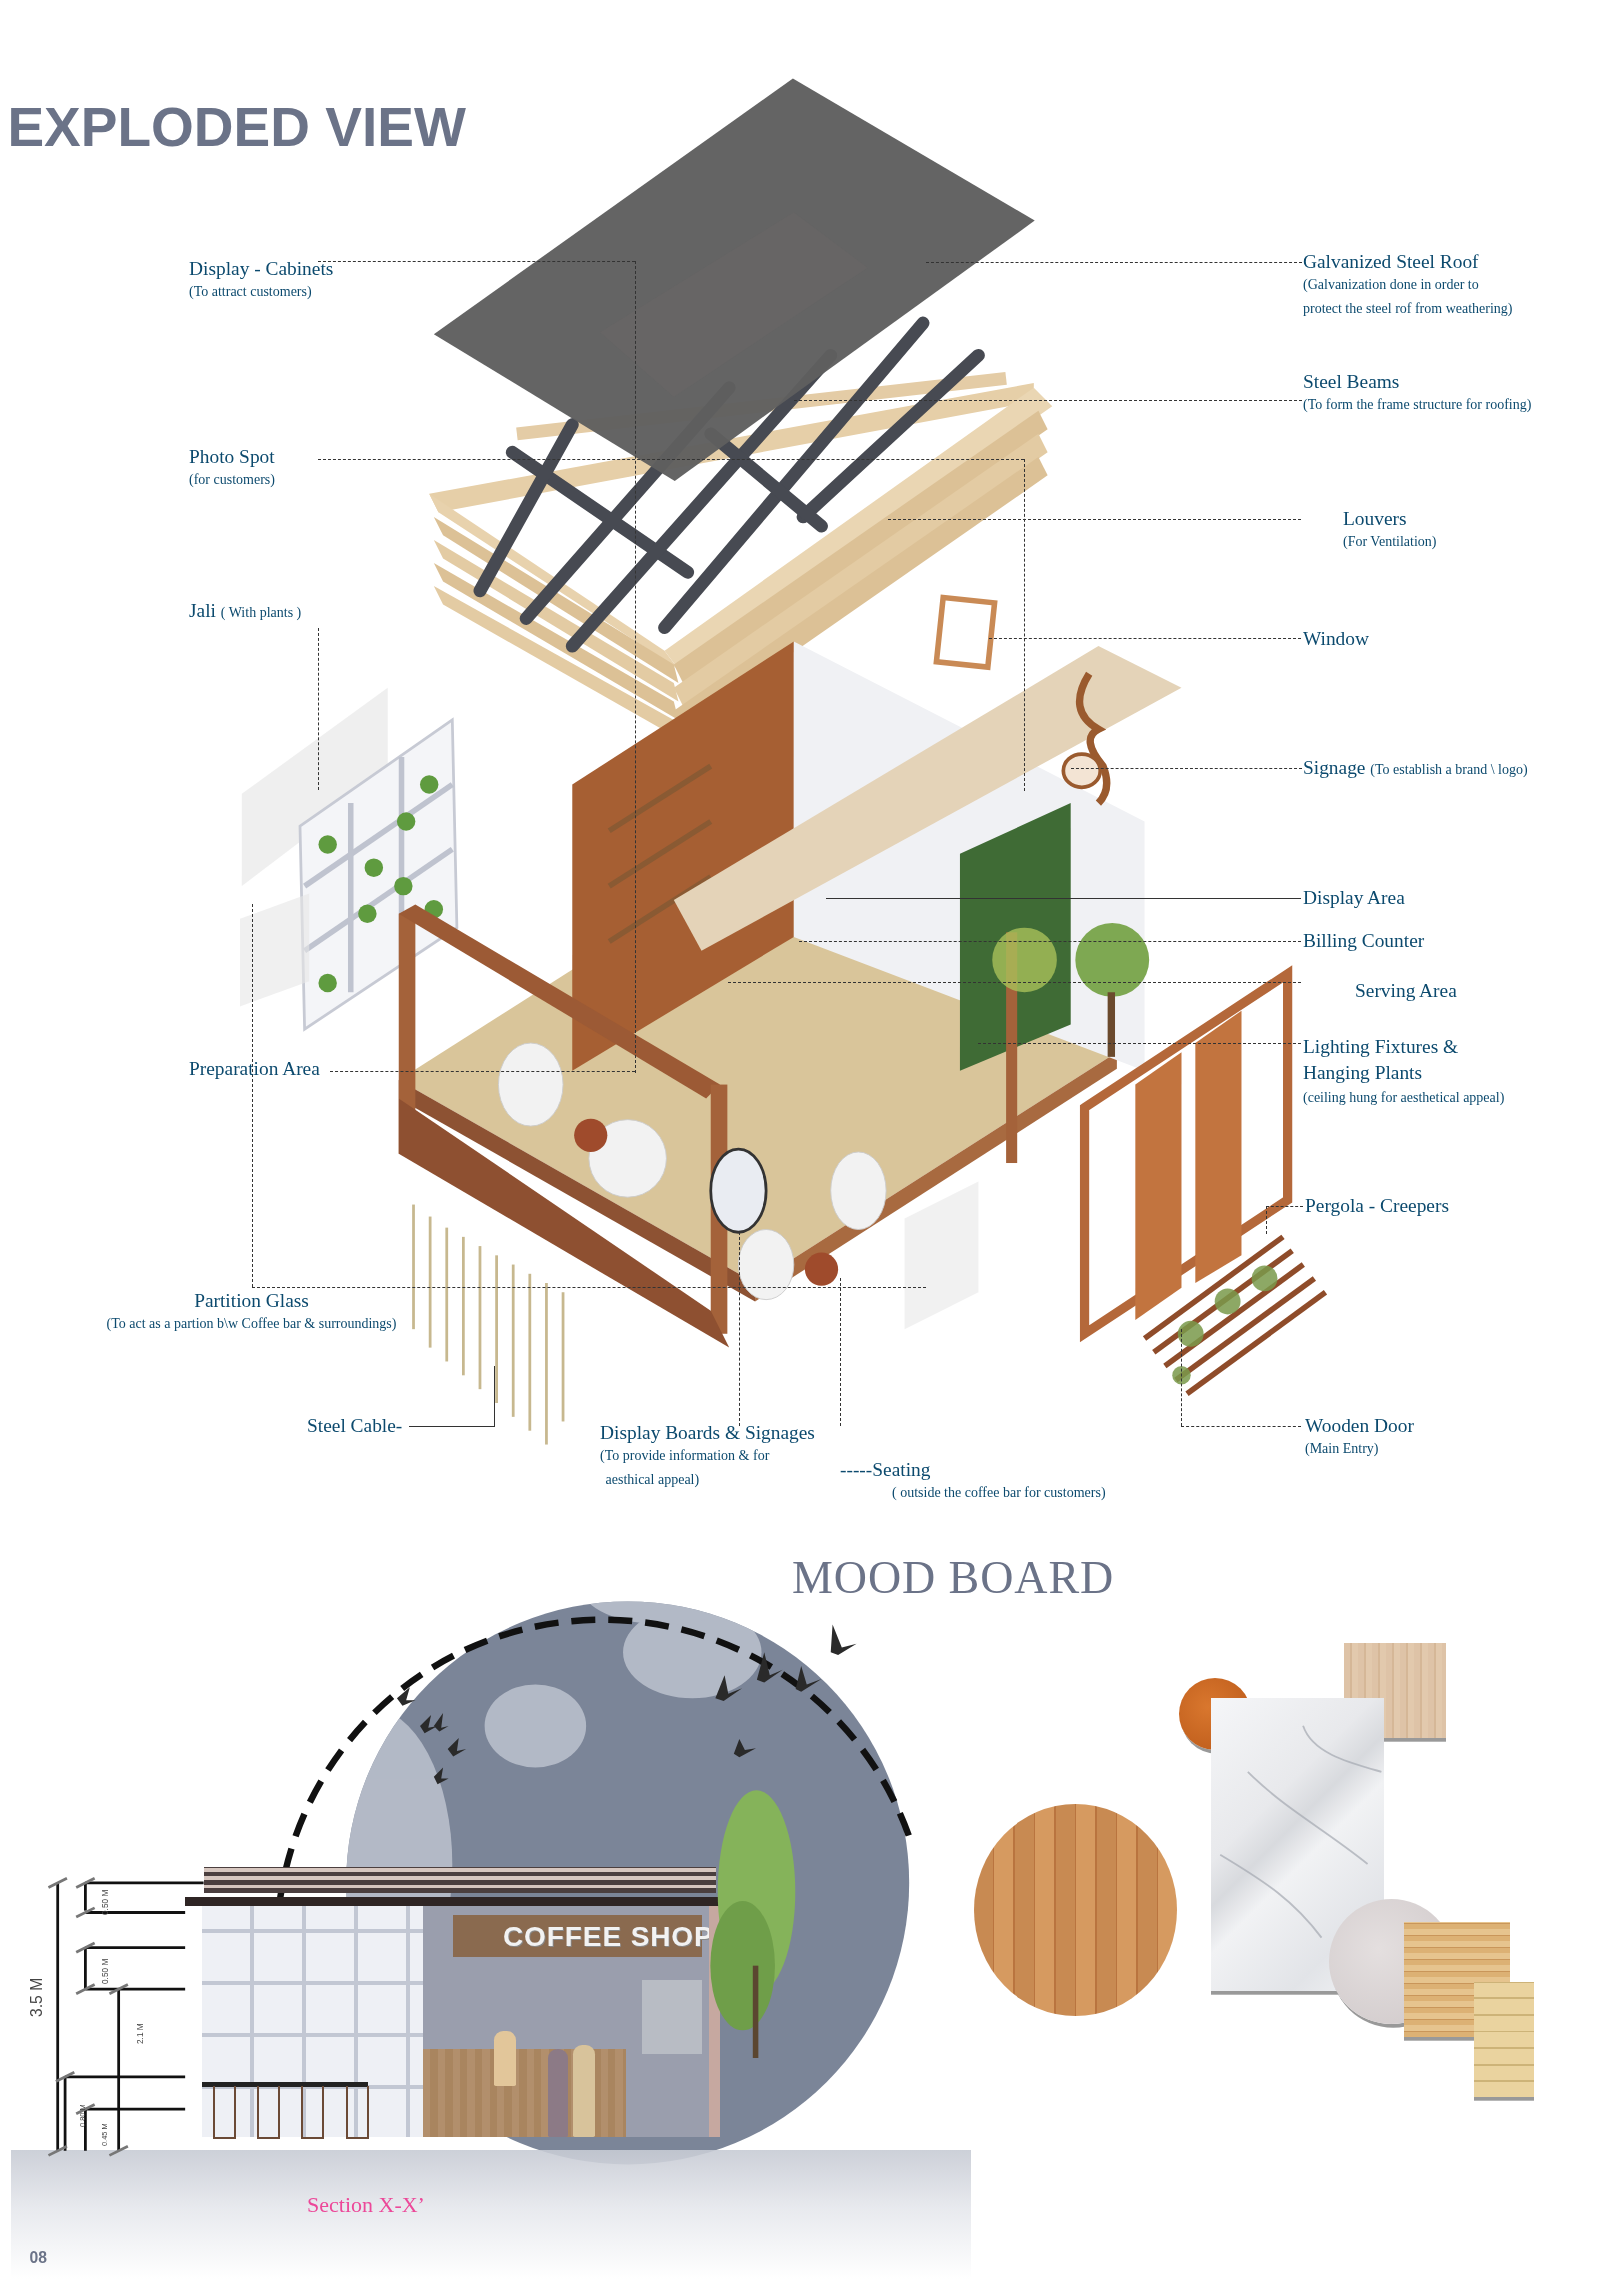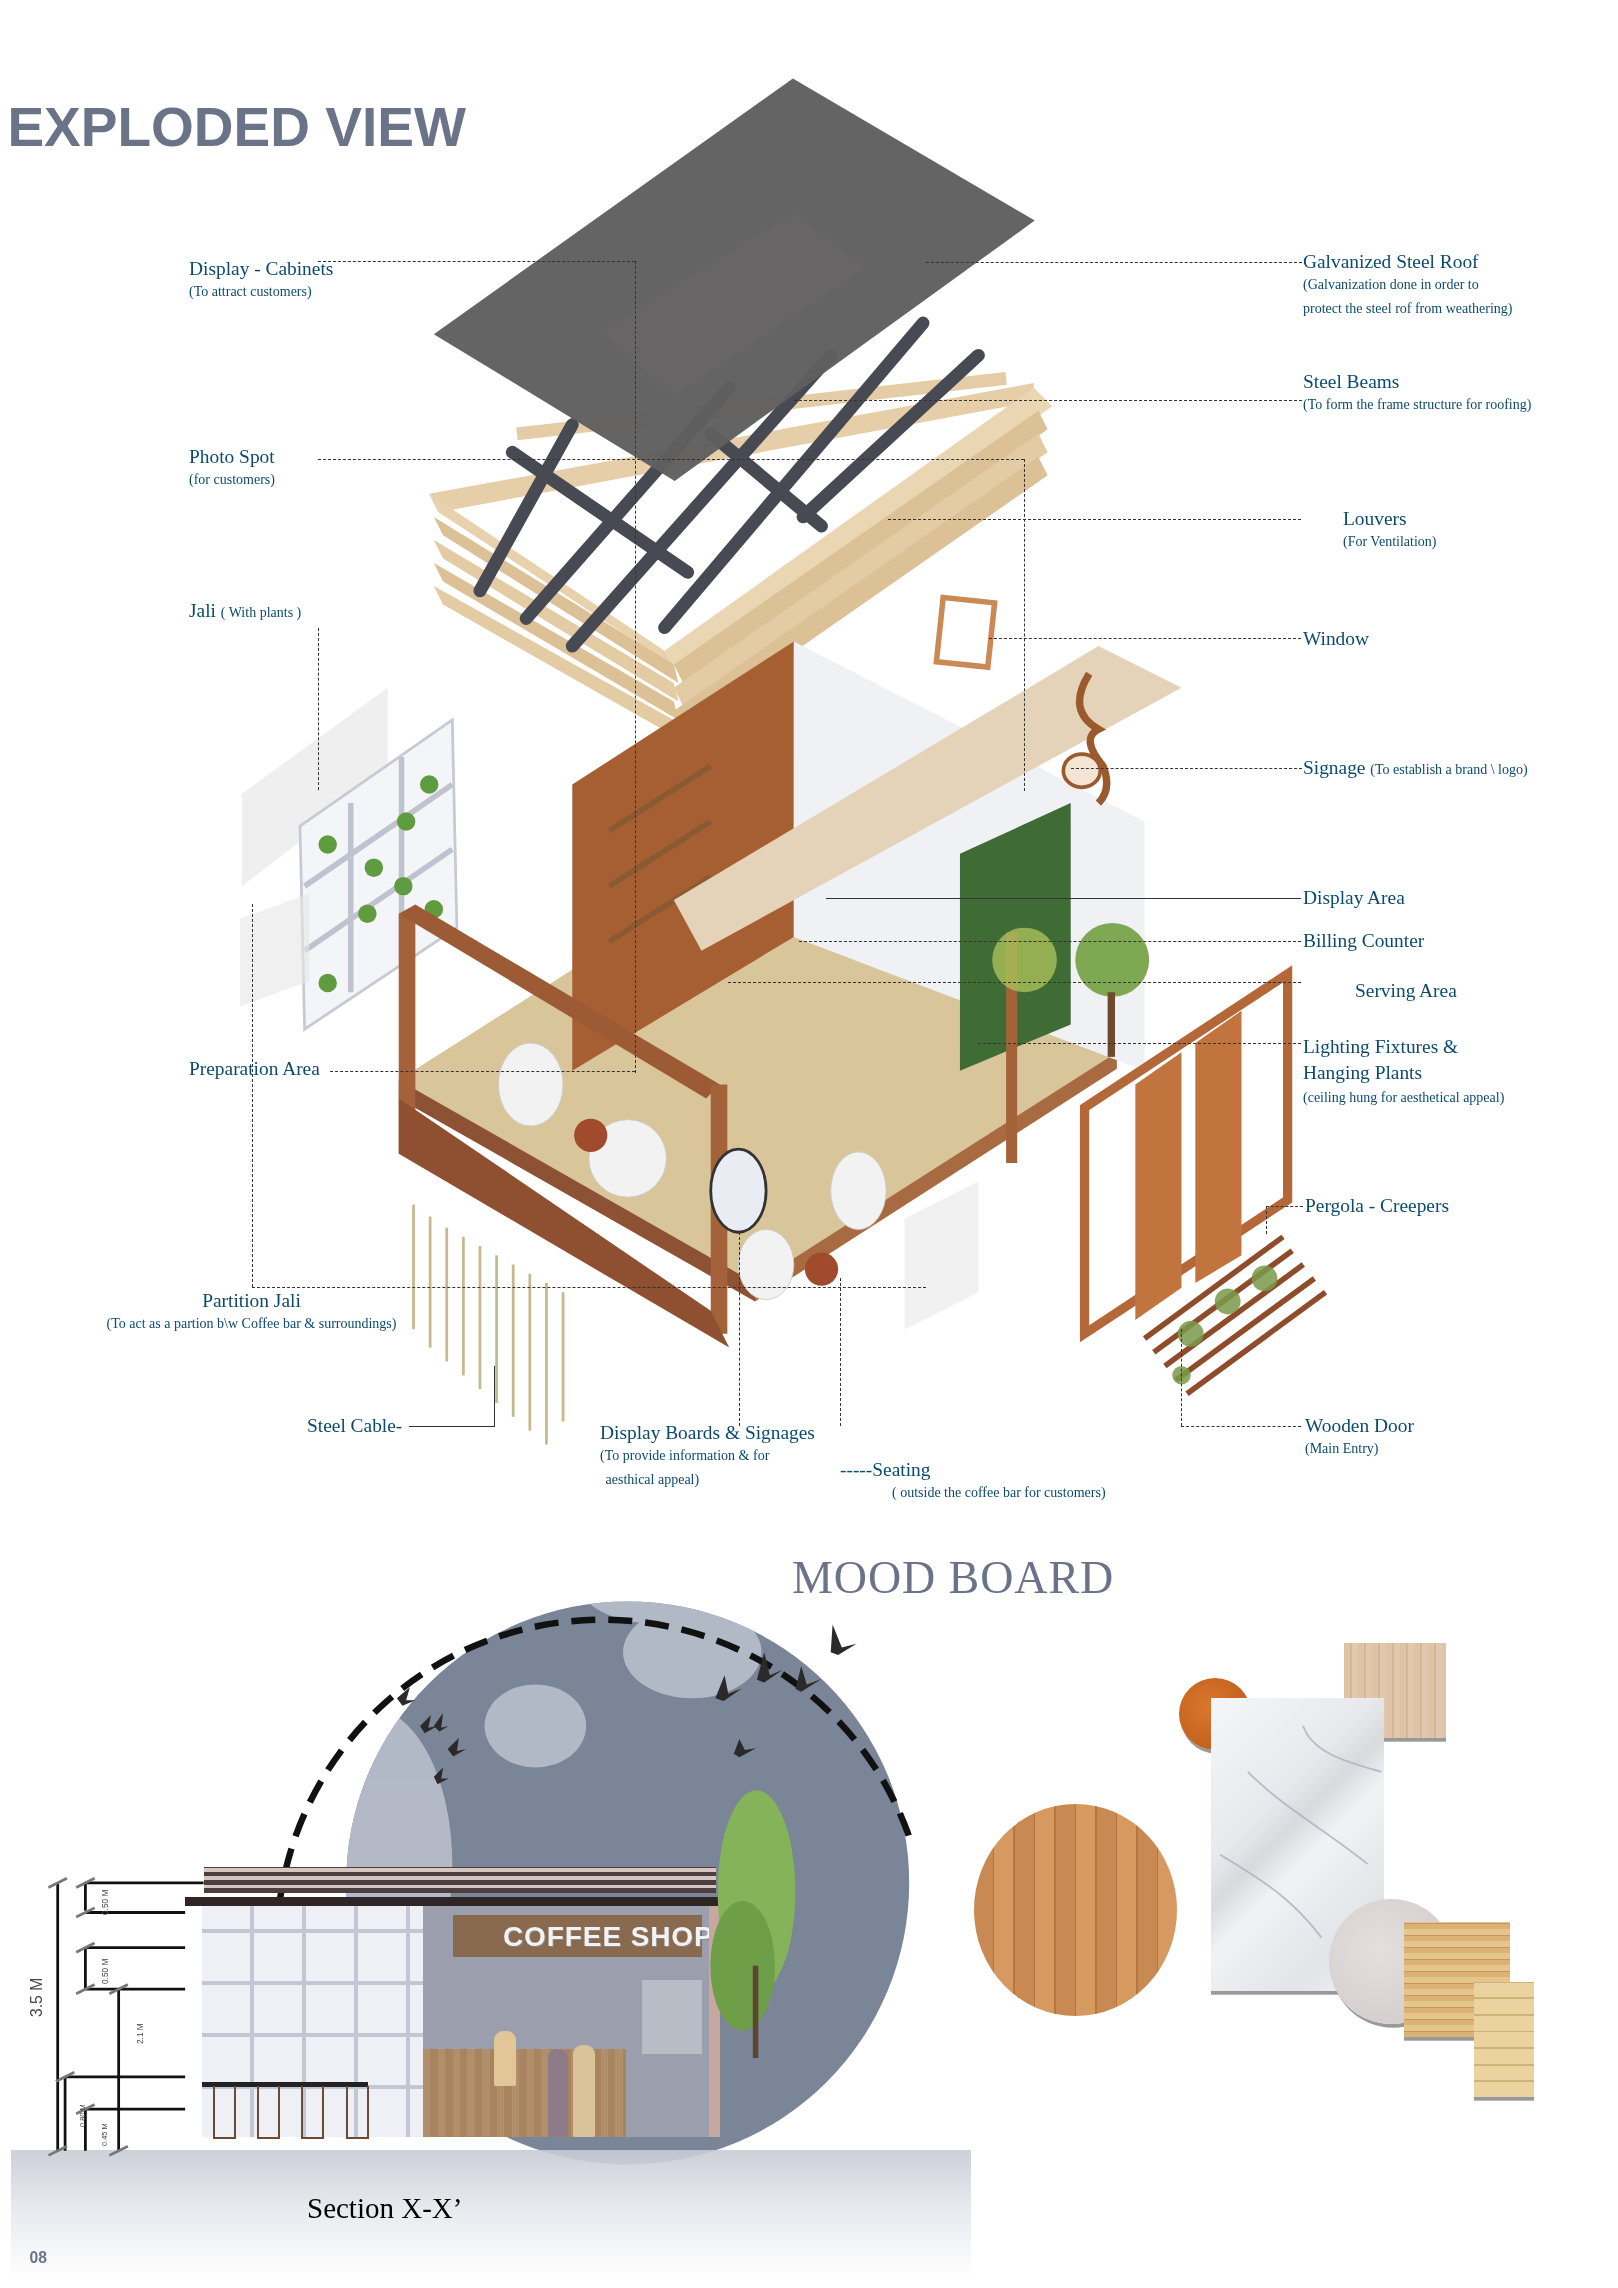--- a/index.html
+++ b/index.html
@@ -7,21 +7,21 @@
   .abs{position:absolute;}
   .title-main{left:7.4px;top:95px;font-family:"Liberation Sans",sans-serif;font-weight:bold;font-size:55px;color:#6b7388;letter-spacing:0px;}
   .lbl{position:absolute;font-family:"Liberation Serif",serif;font-size:19.4px;line-height:22px;color:#0c4a6e;white-space:nowrap;}
   .sub{font-size:14px;line-height:24px;display:block;}
   .dash{position:absolute;border-color:#333;border-style:dashed;border-width:0;}
   .h{border-top-width:1.4px;height:0;}
   .v{border-left-width:1.4px;width:0;}
   .solid{border-style:solid !important;}
   svg{position:absolute;overflow:visible;}
   .mood-title{left:792px;top:1551px;font-family:"Liberation Serif",serif;font-size:46px;color:#6b7388;letter-spacing:0.9px;}
-  .section-title{left:307px;top:2192px;font-family:"Liberation Serif",serif;font-size:29px;color:#000000;}
+  .section-title{left:307px;top:2192px;font-family:"Liberation Serif",serif;font-size:22px;color:#ec4899;}
   .page-no{left:29.5px;top:2249px;font-family:"Liberation Sans",sans-serif;font-weight:bold;font-size:15.7px;color:#6b7388;}
   .dimtxt{font-family:"Liberation Sans",sans-serif;color:#444;}
   .coffee-sign{font-family:"Liberation Sans",sans-serif;font-weight:bold;color:#f2f2f2;font-size:28px;letter-spacing:0.9px;text-shadow:0.9px 0.9px 0 #888;}
 </style>
 </head>
 <body>
 
 <div class="abs title-main">EXPLODED VIEW</div>
 
 <svg width="1619" height="1523" style="left:0;top:0;" viewBox="0 0 1754 1650">
@@ -192,21 +192,21 @@
   <span class="sub">(for customers)</span>
 </div>
 <div class="lbl" style="left:189px;top:600px;">
   <span>Jali</span>
   <span style="font-size:14px;">( With plants )</span>
 </div>
 <div class="lbl" style="left:189px;top:1058px;">
   <span>Preparation Area</span>
 </div>
 <div class="lbl" style="left:90px;top:1290px;text-align:center;width:323px;">
-  <span>Partition Jali</span>
+  <span>Partition Glass</span>
   <span class="sub">(To act as a partion b\w Coffee bar &amp; surroundings)</span>
 </div>
 <div class="lbl" style="left:307px;top:1415px;">
   <span>Steel Cable-</span>
 </div>
 
 <div class="lbl" style="left:600px;top:1422px;">
   <span>Display Boards &amp; Signages</span>
   <span class="sub">(To provide information &amp; for</span>
   <span class="sub" style="padding-left:5.5px;">aesthical appeal)</span>

